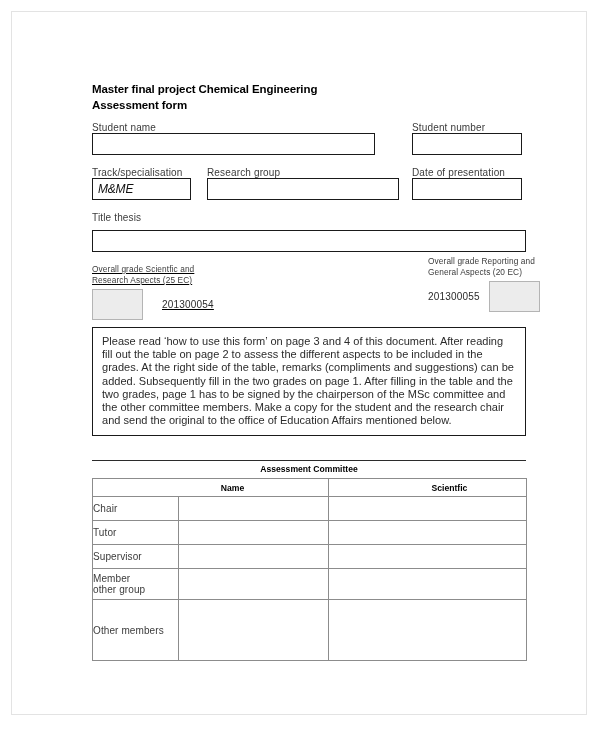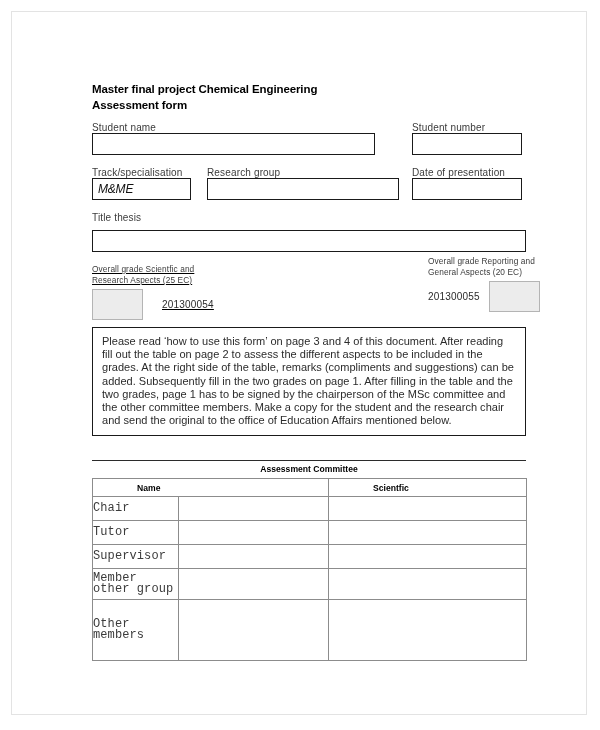--- a/index.html
+++ b/index.html
@@ -177,32 +177,31 @@
   table.committee th,
   table.committee td {
     border: 1px solid #8c8c8c;
     padding: 0;
     vertical-align: middle;
   }
   table.committee th {
     font-size: 8.6px;
     font-weight: bold;
     color: #000;
-    text-align: left;
+    text-align: center;
     height: 17px;
     border-top: 1px solid #8c8c8c;
     padding-left: 44px;
   }
   td.row-label {
-    font-size: 12px;
+    font-size: 10px;
     color: #3b3b3b;
     padding: 0 0 0 6px;
     letter-spacing: 0.1px;
     line-height: 11px;
-    font-family: Liberation Mono, monospace;
   }
   tr.h-23 td { height: 23px; }
   tr.h-30 td { height: 30px; }
   tr.h-60 td { height: 60px; }
 </style>
 </head>
 <body>
 
 <div id="page-sheet">
   <div id="content">

